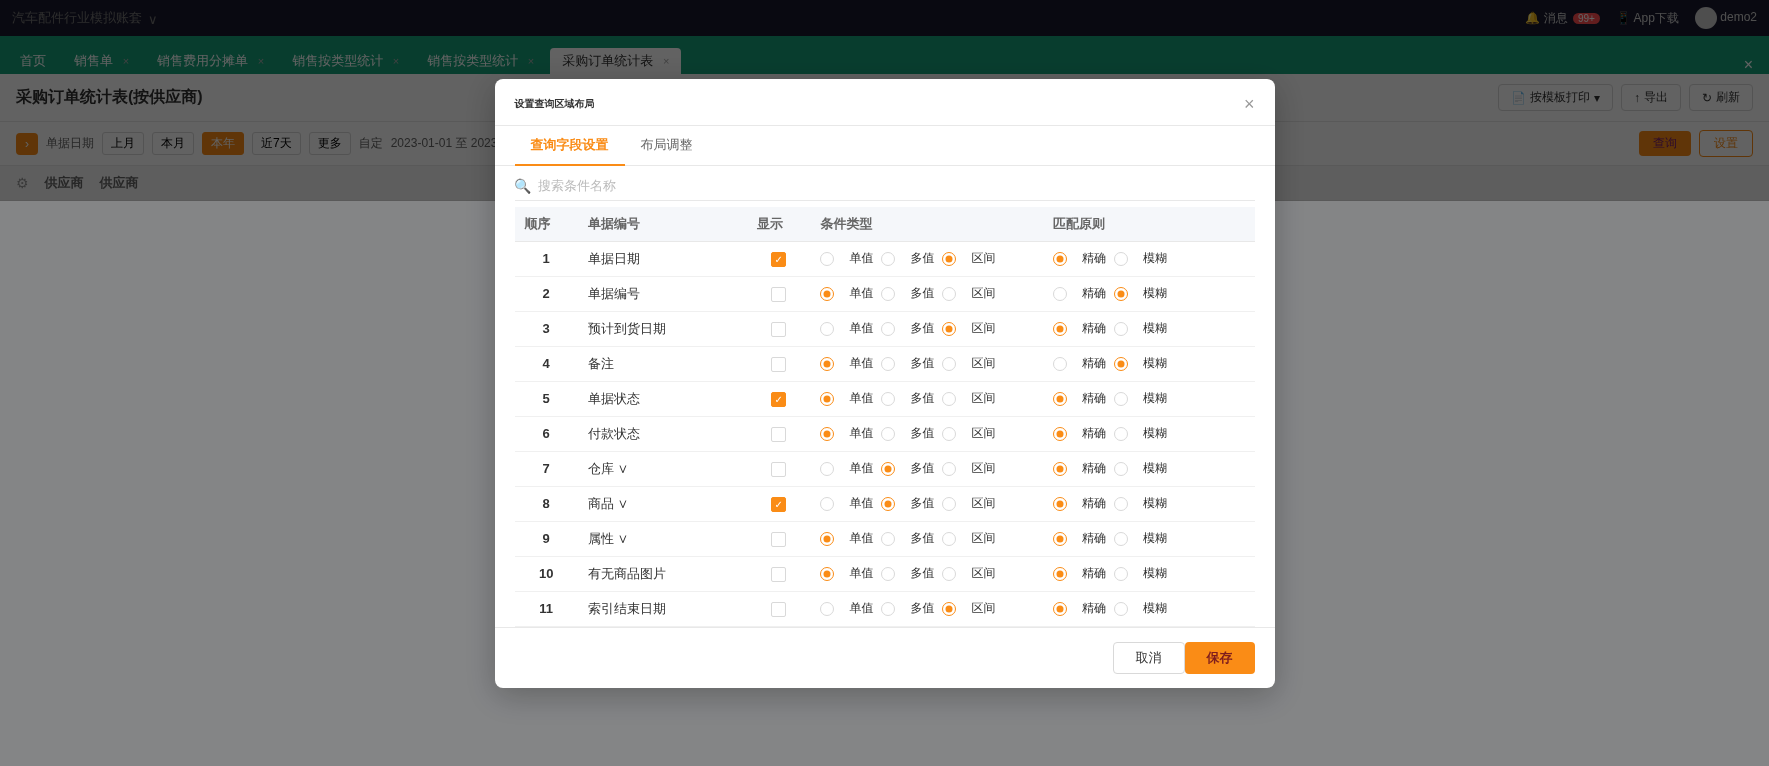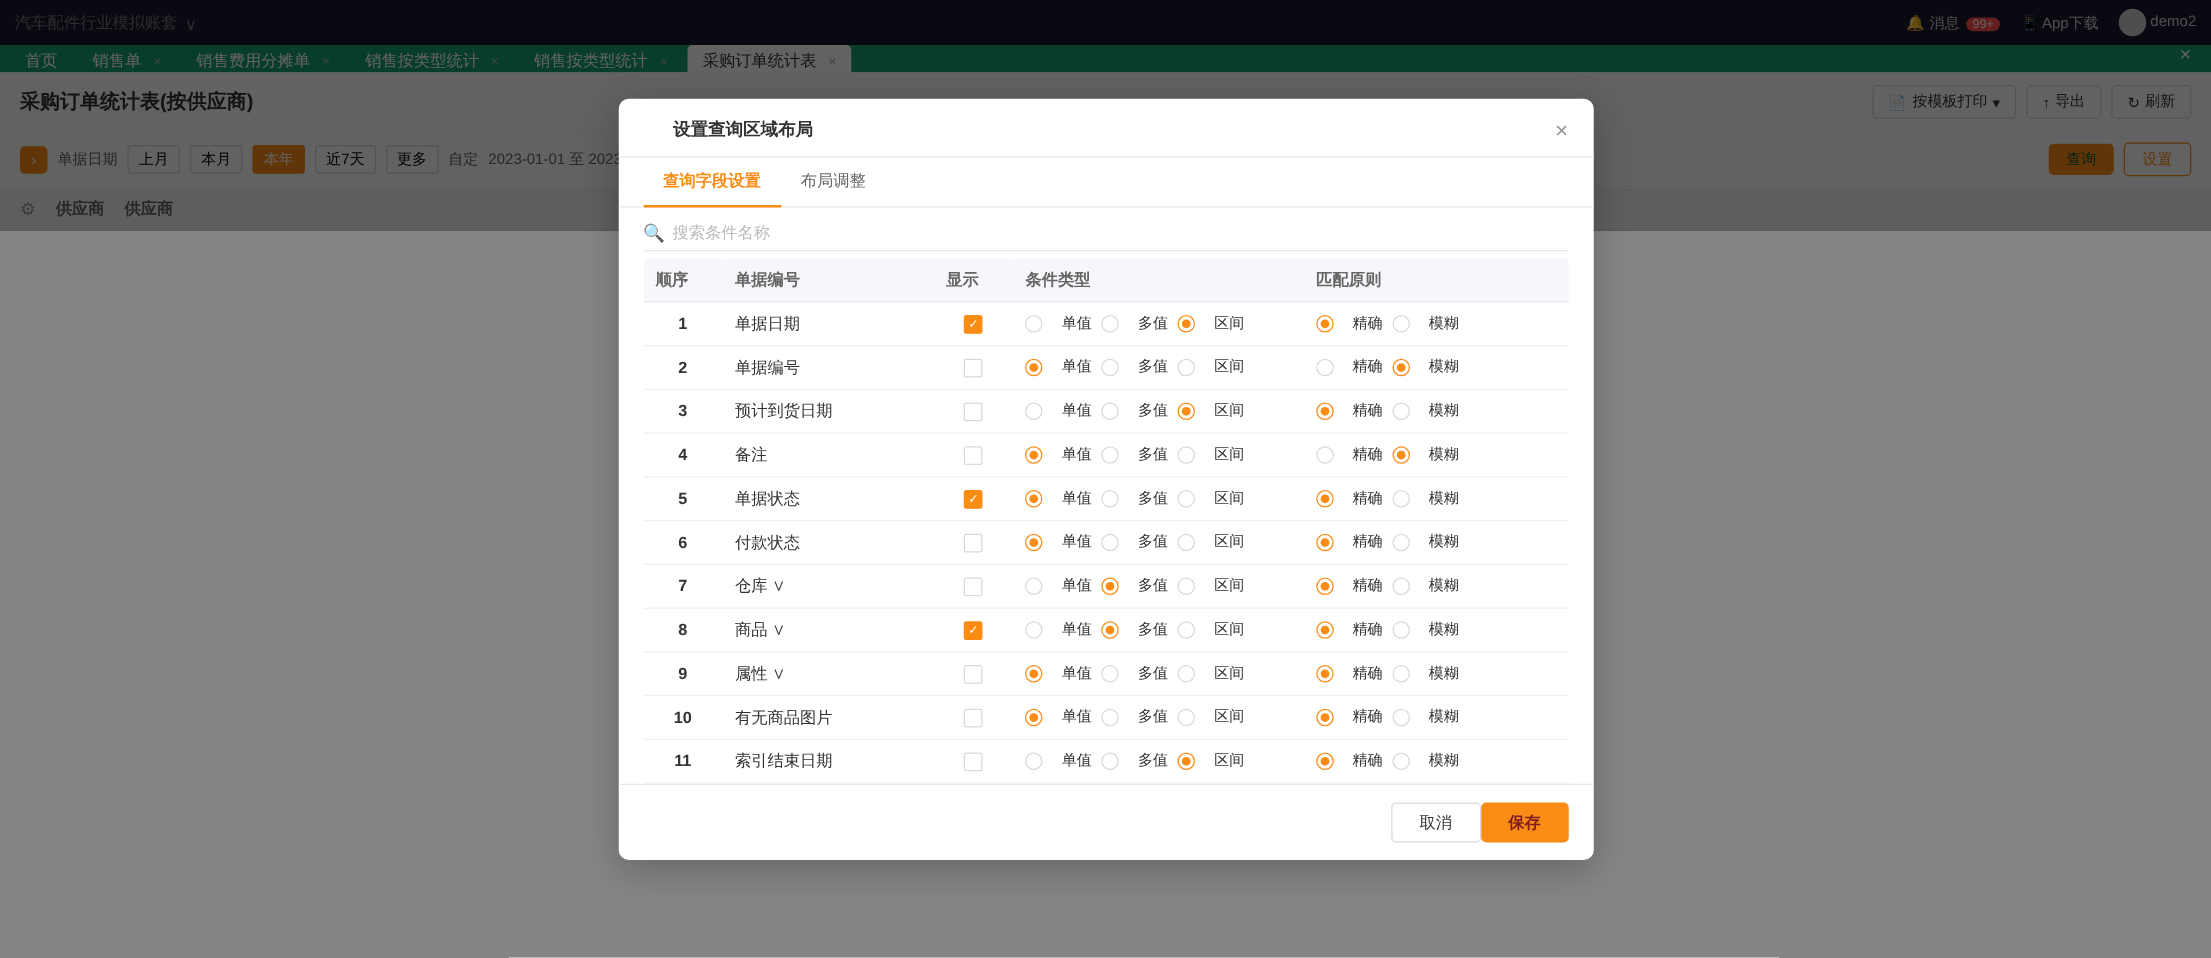--- a/index.html
+++ b/index.html
@@ -15,23 +15,23 @@
       padding: 0 12px;
       color: #fff;
     }
     .top-bar-left { font-size: 13px; color: #737373; display: flex; align-items: flex-end; gap: 6px; }
     .top-bar-right { display: flex; align-items: center; gap: 16px; font-size: 12px; color: #ccc; }
     .notif-badge { background: #ff4d4f; color: #fff; border-radius: 10px; padding: 0 5px; font-size: 10px; margin-left: 2px; }
 
     
     .nav-bar {
       background: #16a07a;
-      height: 22px;
-      display: flex;
-      align-items: flex-start;
+      height: 38px;
+      display: flex;
+      align-items: flex-end;
       padding: 0 8px;
       gap: 4px;
     }
     .nav-tab {
       padding: 4px 12px;
       border-radius: 4px 4px 0 0;
       color: #fff;
       font-size: 13px;
       cursor: pointer;
       white-space: nowrap;
@@ -60,21 +60,21 @@
       display: flex;
       align-items: center;
       gap: 8px;
       border-bottom: 1px solid #e8e8e8;
     }
     .filter-toggle { background: #fa8c16; color: #fff; border: none; width: 22px; height: 22px; border-radius: 4px; cursor: pointer; font-size: 12px; }
     .filter-label { color: #666; font-size: 12px; }
     .date-quick-btn { padding: 2px 8px; border-radius: 3px; border: 1px solid #d9d9d9; background: #fff; cursor: pointer; font-size: 12px; color: #000000; }
     .date-quick-btn.active { background: #fa8c16; color: #fff; border-color: #fa8c16; }
     .date-range-text { color: #666; font-size: 12px; }
-    .query-btn { background: #fa8c16; color: #14532d; border: none; padding: 4px 14px; border-radius: 4px; cursor: pointer; font-size: 12px; margin-left: auto; }
+    .query-btn { background: #fa8c16; color: #701a75; border: none; padding: 4px 14px; border-radius: 4px; cursor: pointer; font-size: 12px; margin-left: auto; }
     .settings-btn { background: #fff; color: #fa8c16; border: 1px solid #fa8c16; padding: 4px 14px; border-radius: 4px; cursor: pointer; font-size: 12px; }
     .more-dots { color: #999; cursor: pointer; padding: 0 4px; }
 
     
     .table-area {
       background: #fff;
       margin: 0;
       overflow: hidden;
     }
     .table-header-row {
@@ -109,21 +109,21 @@
       display: flex;
       flex-direction: column;
     }
     .modal-header {
       padding: 16px 20px 12px;
       border-bottom: 1px solid #e8e8e8;
       display: flex;
       align-items: center;
       justify-content: space-between;
     }
-    .modal-title { font-size: 14px; font-weight: 600; color: #333; margin-left: 24px; }
+    .modal-title { font-size: 10px; font-weight: 600; color: #333; }
     .modal-close { background: none; border: none; font-size: 18px; color: #999; cursor: pointer; line-height: 1; }
     .modal-tabs {
       display: flex;
       padding: 0 20px;
       border-bottom: 1px solid #e8e8e8;
       gap: 0;
       align-items: flex-end;
     }
     .modal-tab {
       padding: 10px 16px;

